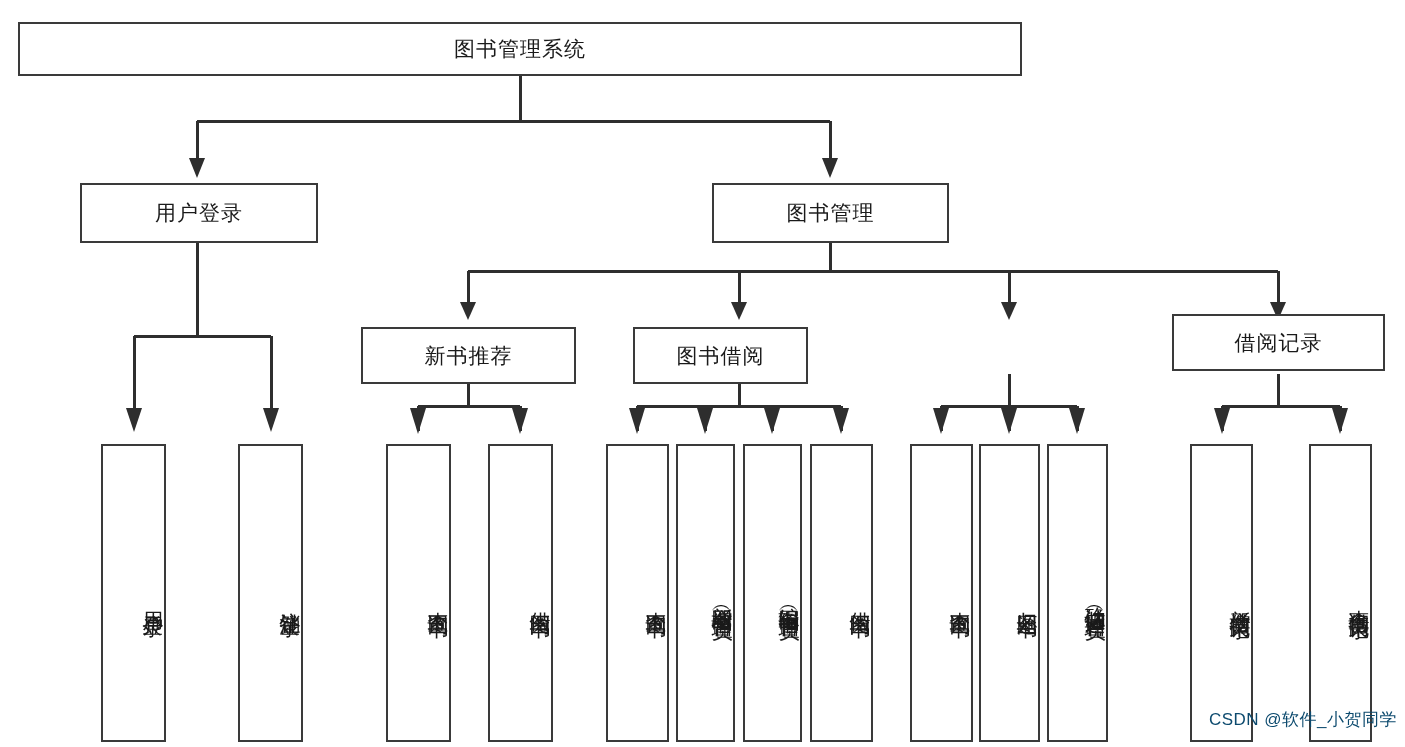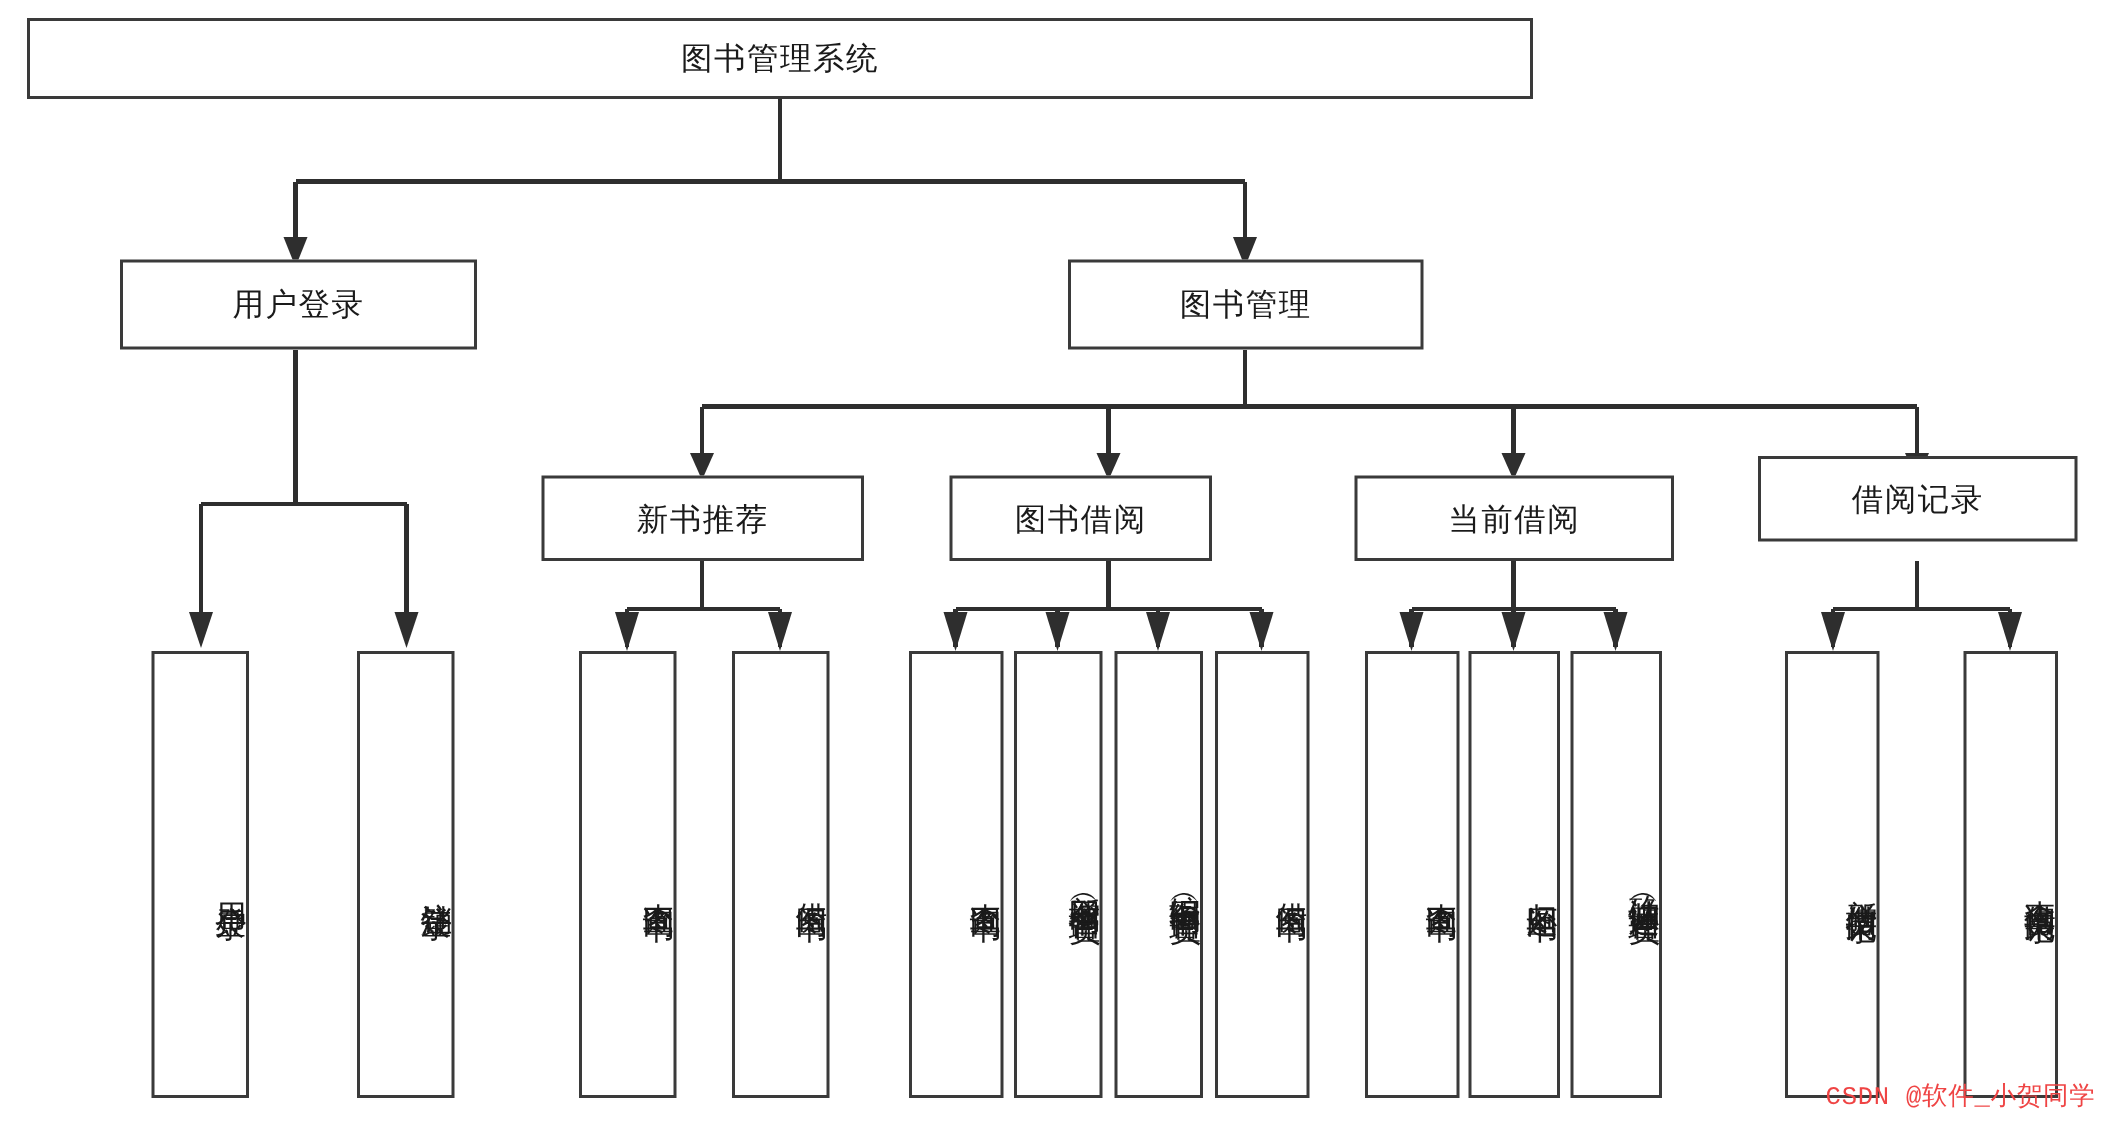--- a/index.html
+++ b/index.html
@@ -27,20 +27,21 @@
   }
   .node {
     position: absolute;
     box-sizing: border-box;
     background: #ffffff;
     border: 2px solid #3a3a3a;
     display: flex;
     align-items: center;
     justify-content: center;
     color: #1a1a1a;
+    margin-top: 10px;
   }
   .node.horiz {
     font-size: 21px;
     letter-spacing: 1px;
   }
   .node.vert {
     writing-mode: vertical-rl;
     text-orientation: upright;
     font-size: 21px;
     line-height: 1.08;
@@ -51,26 +52,25 @@
   }
   .node.vert .vtext {
     writing-mode: vertical-rl;
     text-orientation: upright;
     display: block;
     text-align: center;
   }
   .watermark {
     position: absolute;
     right: 8px;
-    bottom: 5px;
+    bottom: 16px;
     font-size: 17px;
-    color: #ef4444;
+    color: #0c4a6e;
     letter-spacing: 0.5px;
     white-space: nowrap;
-    font-family: Liberation Mono, monospace;
   }
 </style>
 </head>
 <body>
 
 <div id="canvas">
 
   <svg class="wires" viewBox="0 0 1405 747" xmlns="http://www.w3.org/2000/svg">
     <g stroke="#2e2e2e" stroke-width="3" fill="none" shape-rendering="crispEdges">
 
@@ -147,23 +147,20 @@
   <div class="node horiz" style="left:361px; top:317px; width:215px; height:57px;">
     <span>新书推荐</span>
   </div>
 
   <div class="node horiz" style="left:712px; top:173px; width:237px; height:60px;">
     <span>图书管理</span>
   </div>
   <div class="node horiz" style="left:633px; top:317px; width:175px; height:57px;">
     <span>图书借阅</span>
   </div>
-  <div class="node horiz" style="left:903px; top:317px; width:213px; height:57px;">
-    <span>当前借阅</span>
-  </div>
   <div class="node horiz" style="left:1172px; top:304px; width:213px; height:57px;">
     <span>借阅记录</span>
   </div>
 
   <div class="node vert" style="left:101px; top:434px; width:65px; height:298px;">
     <span class="vtext">用户登录</span>
   </div>
   <div class="node vert" style="left:238px; top:434px; width:65px; height:298px;">
     <span class="vtext">注销登录</span>
   </div>

